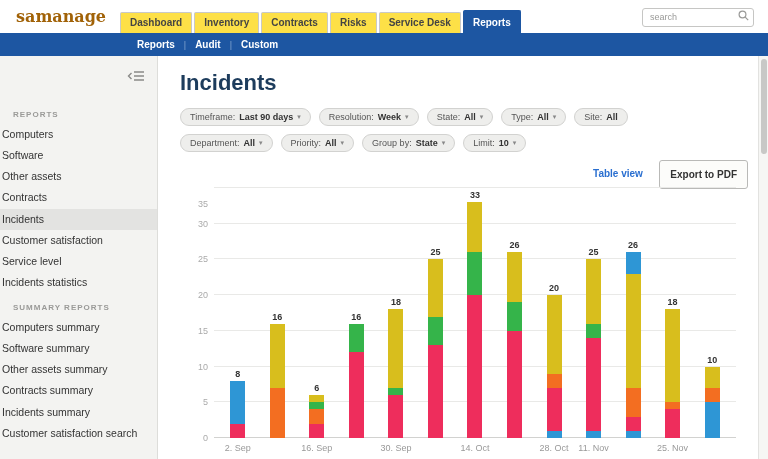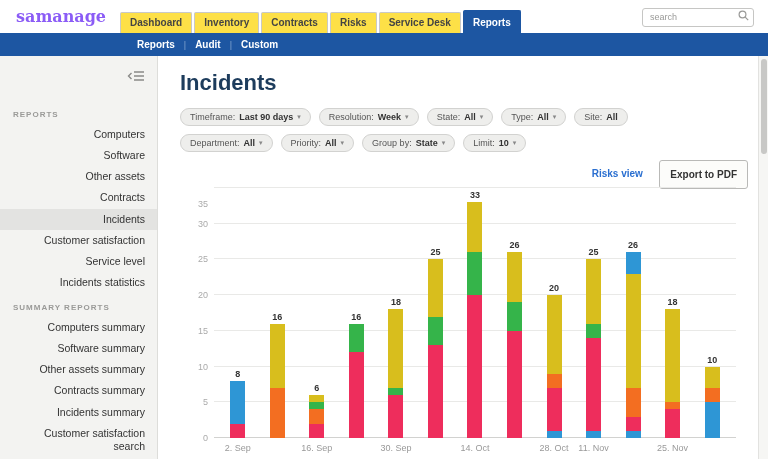--- a/index.html
+++ b/index.html
@@ -1,40 +1,40 @@
 <!DOCTYPE html>
 <html><head>
 <meta charset="utf-8">
 <style>
   * { box-sizing: border-box; }
   body { margin:0; background:#d6d6d4; font-family:"Liberation Sans", sans-serif; }
   .app { position:relative; width:768px; height:459px; background:#e9e9e7; overflow:hidden; }
 
   
   .topbar { position:relative; height:33px; background:#ffffff; }
-  .logo { position:absolute; left:16px; top:7px; font-family:"DejaVu Serif", serif; font-weight:bold; font-size:16px; color:#8b5cf6; cursor:pointer; }
+  .logo { position:absolute; left:16px; top:7px; font-family:"DejaVu Serif", serif; font-weight:bold; font-size:16px; color:#a16207; cursor:pointer; }
   .tabs { position:absolute; left:120px; bottom:0; display:flex; align-items:flex-end; gap:2px; }
   .tab { background:#fde047; border:1px solid #c9c9c7; border-bottom:none; border-radius:2px 2px 0 0; padding:4px 9px 5px; font-size:10px; font-weight:bold; color:#444; cursor:pointer; white-space:nowrap; }
   .tab.active { background:#1d56a2; border-color:#1d56a2; color:#fff; padding-top:6px; }
   .search-wrap { position:absolute; right:14px; top:6px; width:112px; height:19px; }
   .search { width:100%; height:100%; border:1px solid #c6c6c4; border-radius:3px; font-size:9px; padding:0 20px 0 7px; color:#555; outline:none; background:#fff; font-family:"Liberation Sans", sans-serif; }
   .search::placeholder { color:#9a9a98; }
   .search-icon { position:absolute; right:5px; top:4px; }
 
   
   .subnav { height:23px; background:#1d56a2; display:flex; align-items:center; padding-left:128px; }
   .snitem { color:#fff; font-size:10px; font-weight:bold; padding:0 9px; cursor:pointer; }
   .snsep { color:#7fa2ce; font-size:9px; }
 
   
   .content { display:flex; height:403px; }
   .sidebar { width:158px; background:#f3f3f1; border-right:1px solid #ddddda; position:relative; padding-top:44px; flex:none; }
   .collapse { position:absolute; top:12px; right:12px; cursor:pointer; }
   .sb-heading { padding:10px 13px 5px; font-size:8px; font-weight:bold; letter-spacing:1px; color:#9a9a98; }
-  .sb-item { padding:4px 12px; font-size:10.5px; color:#333; cursor:pointer; line-height:1.25;text-align:right; }
+  .sb-item { padding:4px 2px; font-size:10.5px; color:#333; cursor:pointer; line-height:1.25; }
   .sb-item.selected { background:#e3e3e1; }
 
   .main { flex:1; background:#fff; padding:12px 14px 0 22px; position:relative; overflow:hidden; }
   .title { margin:2px 0 12px; font-size:22px; font-weight:bold; color:#1d3c5c; }
   .filters { display:flex; gap:8px; margin-bottom:8px; }
   .pill { display:flex; align-items:center; gap:4px; background:#eeeeec; border:1px solid #d2d2d0; border-radius:10px; padding:3px 9px; font-size:9px; color:#555; cursor:pointer; white-space:nowrap; }
   .pill-value { font-weight:bold; color:#333; }
   .caret { font-size:7px; color:#888; }
   .actions { text-align:right; margin:2px 6px 2px 0; height:22px; }
   .tableview { color:#2a6fd0; font-size:10px; font-weight:bold; margin-right:12px; cursor:pointer; vertical-align:middle; }
@@ -163,21 +163,21 @@
             <span class="pill-value">State</span>
             <span class="caret">▾</span>
           </div>
           <div class="pill">
             <span class="pill-label">Limit:</span>
             <span class="pill-value">10</span>
             <span class="caret">▾</span>
           </div>
         </div>
       <div class="actions">
-        <span class="tableview">Risks view</span>
+        <span class="tableview">Table view</span>
         <button class="export">Export to PDF</button>
       </div>
       <div class="chart">
         <div class="plot">
             <div class="gridline baseline" style="bottom: 0px;"></div>
             <div class="ytick" style="bottom: 0px;">0</div>
             <div class="gridline" style="bottom: 35.7143px;"></div>
             <div class="ytick" style="bottom: 35.7143px;">5</div>
             <div class="gridline" style="bottom: 71.4286px;"></div>
             <div class="ytick" style="bottom: 71.4286px;">10</div>

